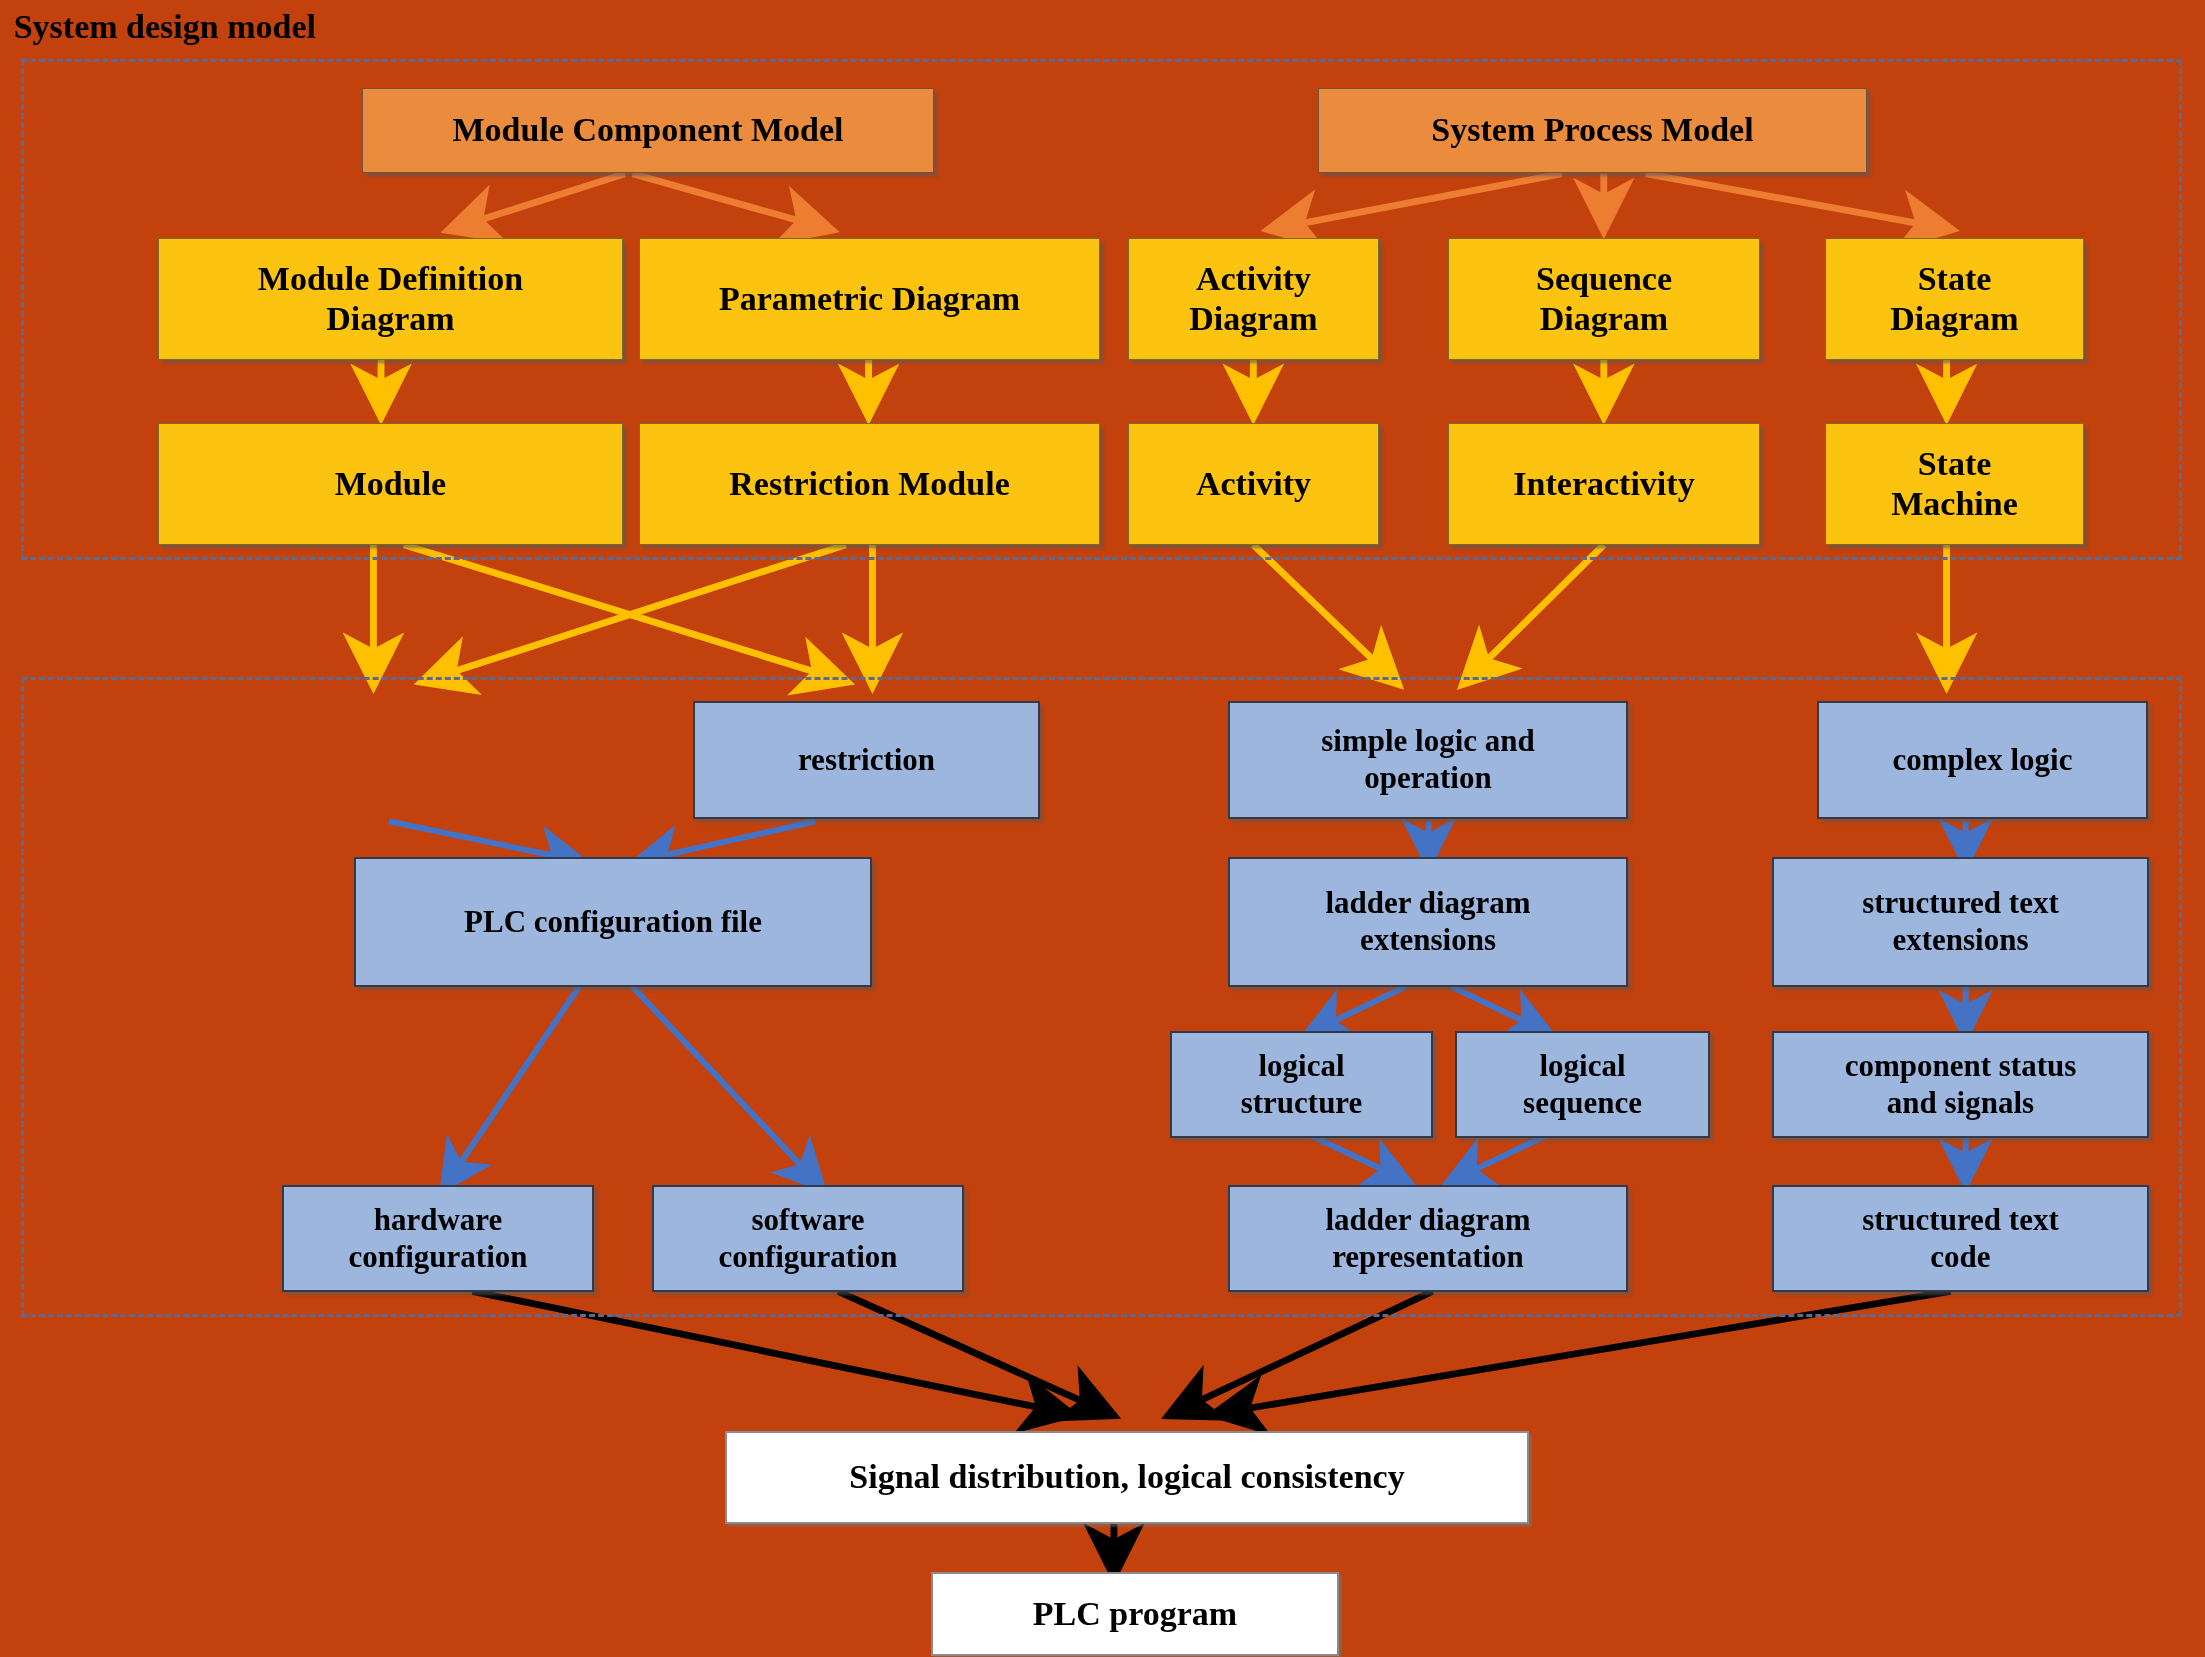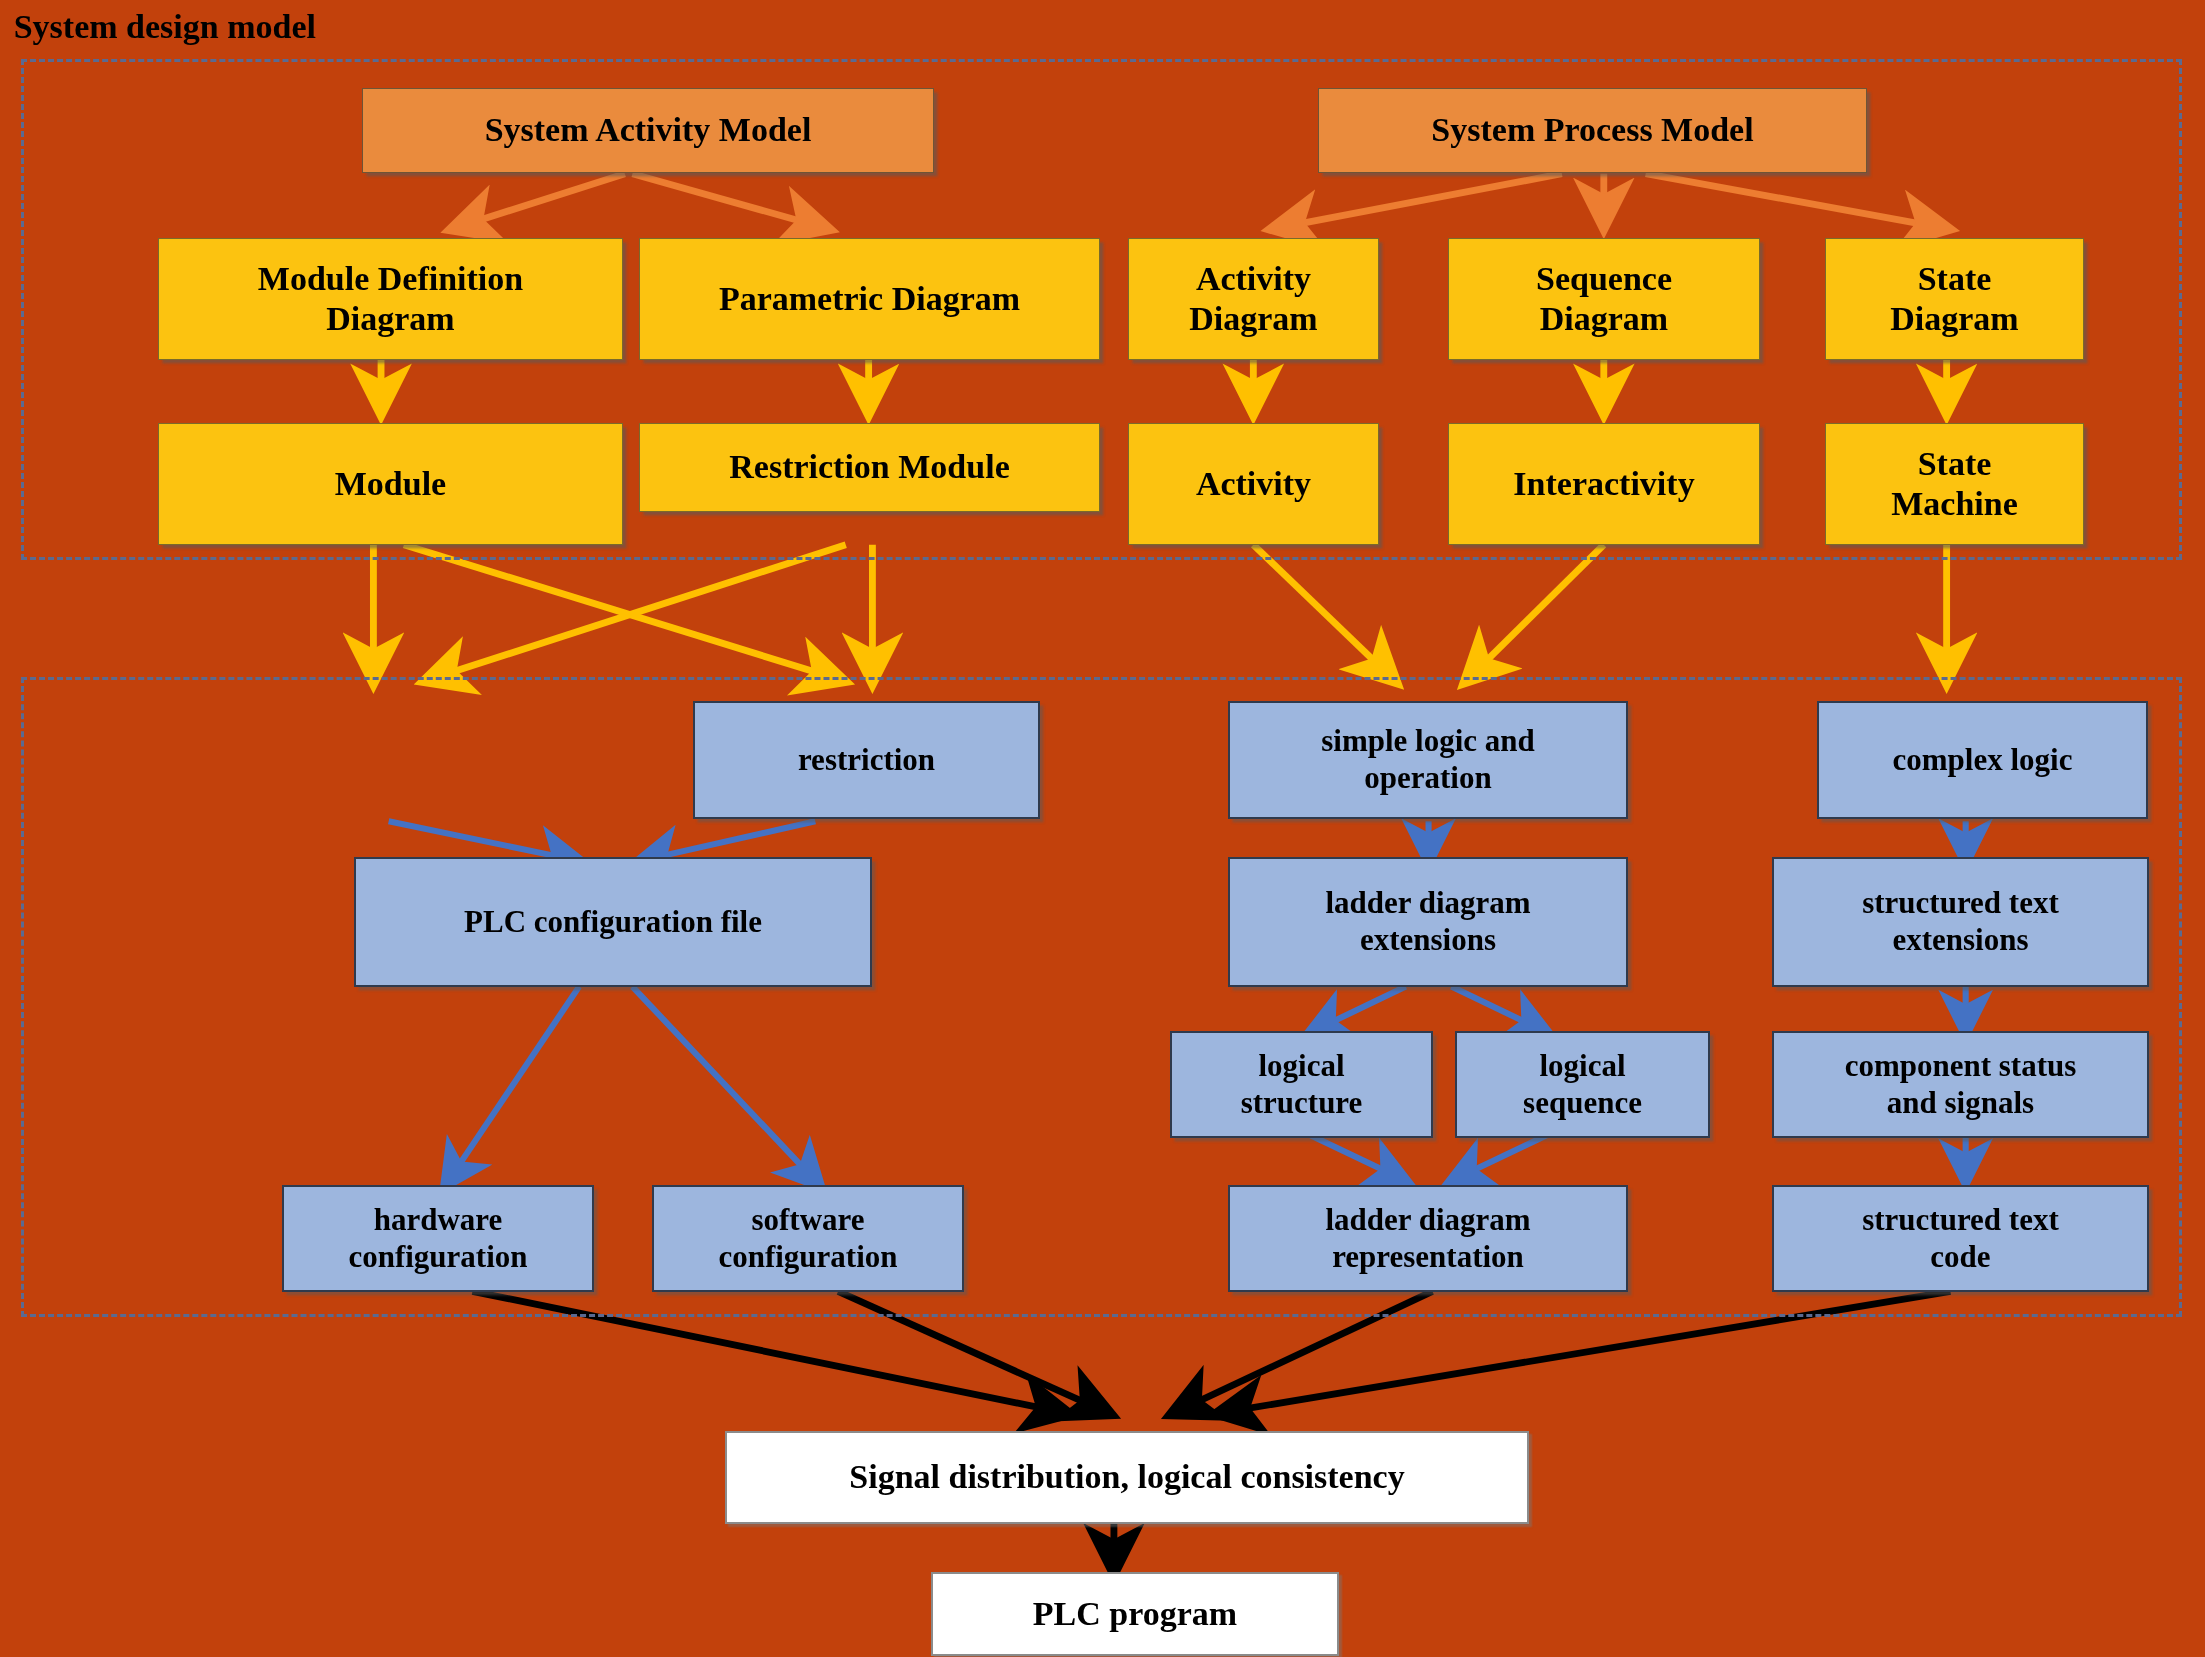--- a/index.html
+++ b/index.html
@@ -152,41 +152,41 @@
       <line x1="2560" y1="1695" x2="1600" y2="1855" marker-end="url(#ar-bk)"></line>
       <line x1="1462" y1="2000" x2="1462" y2="2062" marker-end="url(#ar-bk)"></line>
     </g>
   </svg>
 
   <div class="panel" style="left:21.3px;top:59px;width:2161px;height:501px;"></div>
   <div class="panel-label" style="left:13.7px;top:7.6px;">System design model</div>
 
   <div class="panel" style="left:21.3px;top:677px;width:2161px;height:640px;"></div>
 
-  <div class="node n-orange" style="left:362px;top:88px;width:572px;height:85px;">System Activity Model</div>
+  <div class="node n-orange" style="left:362px;top:88px;width:572px;height:85px;">Module Component Model</div>
 
   <div class="node n-orange" style="left:1318px;top:88px;width:549px;height:85px;">System Process Model</div>
 
   <div class="node n-yellow" style="left:158px;top:238px;width:465px;height:122px;">Module Definition
 Diagram</div>
 
   <div class="node n-yellow" style="left:639px;top:238px;width:461px;height:122px;">Parametric Diagram</div>
 
   <div class="node n-yellow" style="left:1128px;top:238px;width:251px;height:122px;">Activity
 Diagram</div>
 
   <div class="node n-yellow" style="left:1448px;top:238px;width:312px;height:122px;">Sequence
 Diagram</div>
 
   <div class="node n-yellow" style="left:1825px;top:238px;width:259px;height:122px;">State
 Diagram</div>
 
   <div class="node n-yellow" style="left:158px;top:423px;width:465px;height:122px;">Module</div>
 
-  <div class="node n-yellow" style="left:639px;top:423px;width:461px;height:89px;">Restriction Module</div>
+  <div class="node n-yellow" style="left:639px;top:423px;width:461px;height:122px;">Restriction Module</div>
 
   <div class="node n-yellow" style="left:1128px;top:423px;width:251px;height:122px;">Activity</div>
 
   <div class="node n-yellow" style="left:1448px;top:423px;width:312px;height:122px;">Interactivity</div>
 
   <div class="node n-yellow" style="left:1825px;top:423px;width:259px;height:122px;">State
 Machine</div>
 
 
   <div class="node n-blue" style="left:693px;top:701px;width:347px;height:118px;">restriction</div>

